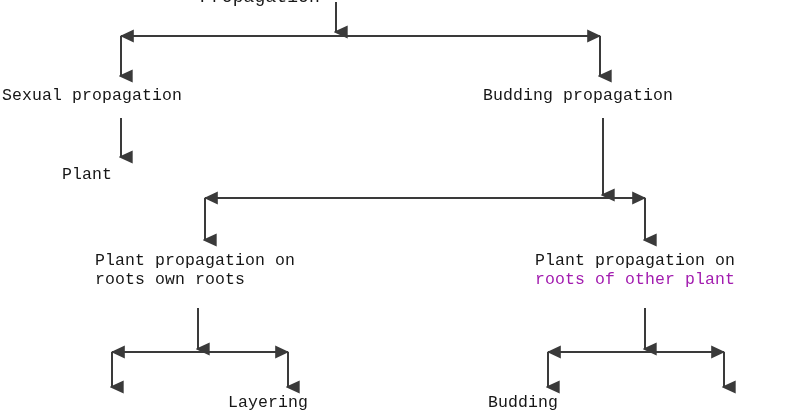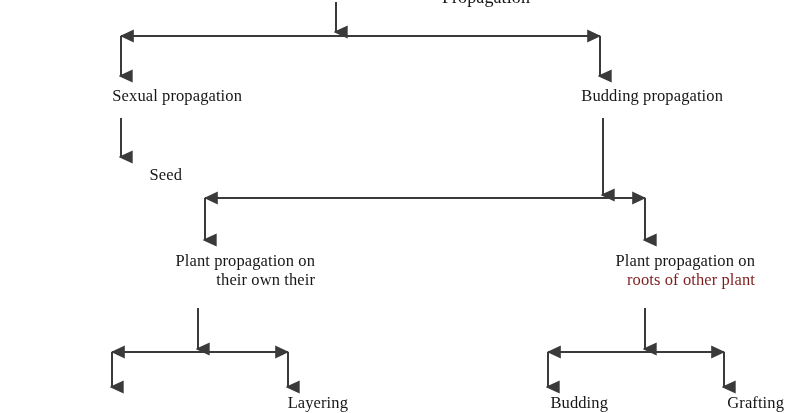--- a/index.html
+++ b/index.html
@@ -18,31 +18,31 @@
   }
   #diagram-svg {
     position: absolute;
     left: 0;
     top: 0;
     width: 785px;
     height: 413px;
   }
   .node-label {
     position: absolute;
-    text-align: right;
+    text-align: left;
     color: #161616;
-    font-family: Liberation Serif, serif;
+    font-family: Liberation Mono, monospace;
     font-size: 16.5px;
     line-height: 19px;
     white-space: nowrap;
     letter-spacing: 0.1px;
   }
   .node-label .line2-accent {
     display: block;
-    color: #7f1d1d;
+    color: #a21caf;
   }
   .node-label .line1 {
     display: block;
   }
 
   
   #node-root       { left: 200px; top: -12px;  width: 330px; font-size: 18px; }
   #node-sexual     { left:   2px; top:  86px;  width: 240px; }
   #node-asexual    { left: 483px; top:  86px;  width: 240px; }
   #node-seed       { left:  62px; top: 165px;  width: 120px; }
@@ -104,32 +104,31 @@
       <line x1="724" y1="352" x2="724" y2="387" marker-end="url(#arrow-down)"></line>
     </g>
   </svg>
 
   <div class="node-label" id="node-root">Propagation</div>
 
   <div class="node-label" id="node-sexual">Sexual propagation</div>
 
   <div class="node-label" id="node-asexual">Budding propagation</div>
 
-  <div class="node-label" id="node-seed">Seed</div>
+  <div class="node-label" id="node-seed">Plant</div>
 
   <div class="node-label" id="node-own-roots">
     <span class="line1">Plant propagation on</span>
-    <span class="line1">their own their</span>
+    <span class="line1">roots own roots</span>
   </div>
 
   <div class="node-label" id="node-other-roots">
     <span class="line1">Plant propagation on</span>
     <span class="line2-accent">roots of other plant</span>
   </div>
 
 
   <div class="node-label" id="node-layering">Layering</div>
 
   <div class="node-label" id="node-budding">Budding</div>
 
-  <div class="node-label" id="node-grafting">Grafting</div>
 
 </div>
 
 </body></html>

